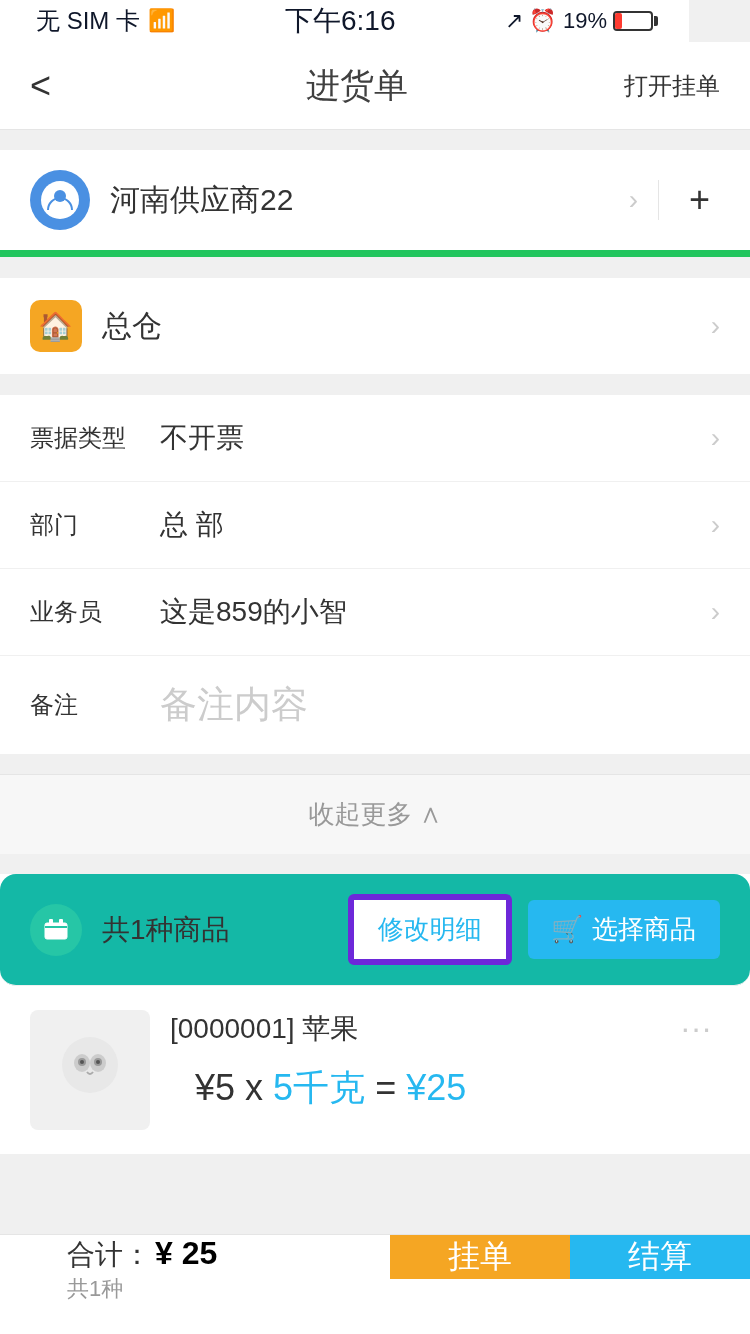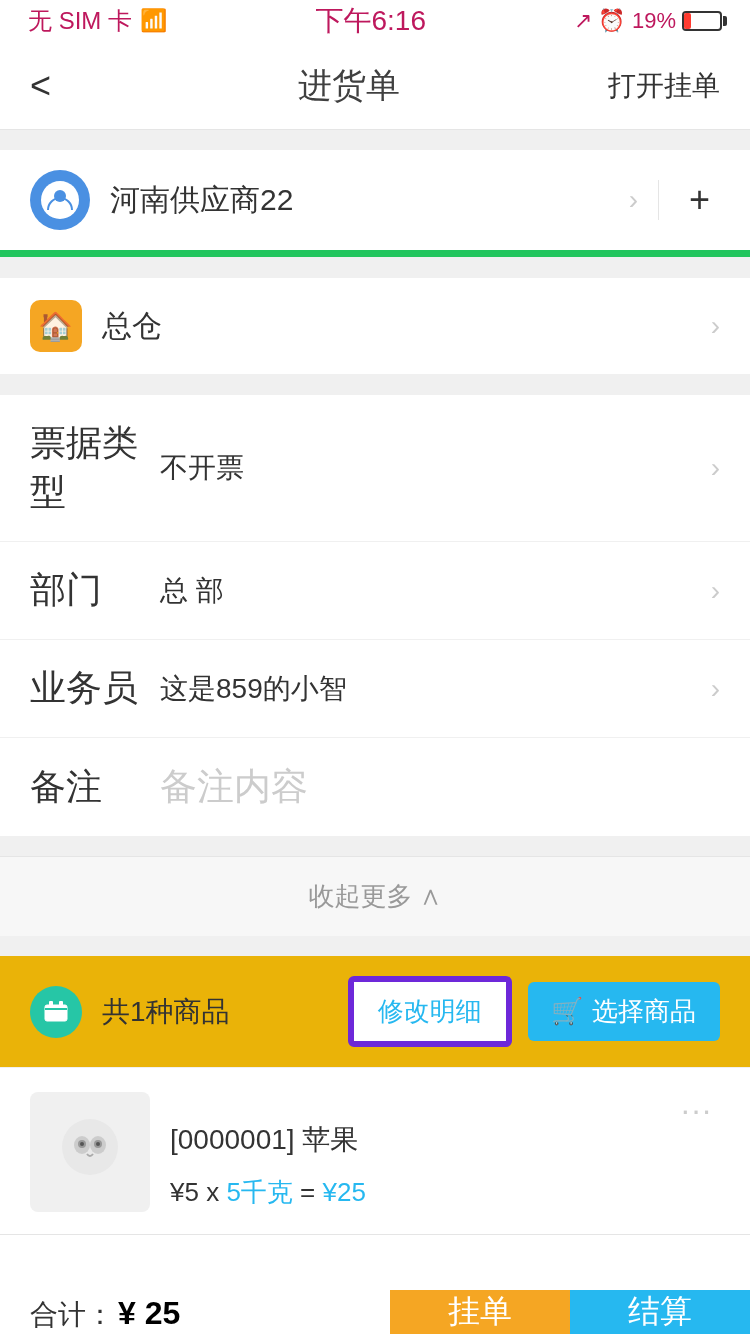--- a/index.html
+++ b/index.html
@@ -8,29 +8,29 @@
       font-family: -apple-system, "PingFang SC", "Helvetica Neue", sans-serif;
       background: #f0f0f0;
       width: 750px;
       min-height: 1334px;
       font-size: 28px;
       color: #333;
     }
 
     
     .status-bar {
-      width: 750px;
+      width: 689px;
       height: 42px;
       background: #fff;
       display: flex;
       align-items: center;
       justify-content: space-between;
-      padding: 0 28px;
+      padding: 0 36px;
       font-size: 24px;
-      color: #be185d;
+      color: #0f172a;
     }
     .status-left { display: flex; align-items: center; gap: 8px; }
     .status-center { font-weight: 500; font-size: 28px; }
     .status-right { display: flex; align-items: center; gap: 6px; font-size: 22px; }
     .battery-icon {
       width: 40px; height: 20px; border: 2px solid #333; border-radius: 4px;
       position: relative; display: inline-flex; align-items: center;
     }
     .battery-icon::after {
       content: ''; position: absolute; right: -7px; top: 50%; transform: translateY(-50%);
@@ -56,21 +56,21 @@
       color: #333;
       cursor: pointer;
       width: 60px;
     }
     .nav-title {
       font-size: 34px;
       font-weight: 500;
       color: #404040;
     }
     .nav-action {
-      font-size: 28px;
+      font-size: 24px;
       color: #333;
       cursor: pointer;
       text-align: right;
     }
 
     
     .section-gap {
       height: 20px;
       background: #f0f0f0;
     }
@@ -154,21 +154,21 @@
 
     
     .form-row {
       display: flex;
       align-items: center;
       padding: 24px 30px;
       background: #fff;
       border-top: 1px solid #f0f0f0;
     }
     .form-label {
-      font-size: 36px;
+      font-size: 24px;
       color: #333;
       width: 130px;
       flex-shrink: 0;
     }
     .form-value {
       flex: 1;
       font-size: 28px;
       color: #333;
     }
     .form-placeholder {
@@ -186,23 +186,24 @@
       color: #999;
       border-top: 1px solid #e5e5e5;
       margin-top: 20px;
     }
 
     
     .product-header {
       display: flex;
       align-items: center;
       padding: 20px 30px;
-      background: #eab308;
+      background: #14b8a6;
       margin-top: 20px;
       border-bottom: 1px solid #f0f0f0;
+      border-radius: 16px;
     }
     .product-icon {
       width: 52px; height: 52px; border-radius: 26px;
       background: #26c6a6;
       display: flex; align-items: center; justify-content: center;
       margin-right: 20px;
       font-size: 24px;
       color: #fff;
     }
     .product-count {
@@ -252,46 +253,47 @@
       font-size: 48px;
       color: #bbb;
     }
     .product-info {
       flex: 1;
     }
     .product-name {
       font-size: 28px;
       color: #333;
       margin-bottom: 16px;
-      margin-top: 29px;
     }
     .product-price {
-      font-size: 26px;
-      color: #333;
+      font-size: 36px;
+      color: #333;
+      margin-left: 25px;
     }
     .product-price .highlight {
       color: #26b8f0;
     }
     .product-menu {
       color: #ccc;
       font-size: 32px;
       cursor: pointer;
       padding: 0 8px;
     }
 
     
     .bottom-bar {
       position: fixed;
       bottom: 0;
       width: 750px;
       height: 100px;
       background: #fff;
       display: flex;
-      align-items: flex-end;
+      align-items: flex-start;
       border-top: 1px solid #e5e5e5;
+      padding-left: 37px;
     }
     .total-section {
       flex: 1;
       display: flex;
       flex-direction: column;
       justify-content: center;
       padding: 0 30px;
     }
     .total-label {
       font-size: 28px;
@@ -461,20 +463,21 @@
 </div>
 
 <div style="height:100px;"></div>
 
 <div class="bottom-bar">
   <div class="total-section">
     <div style="display:flex;align-items:baseline;gap:4px;">
       <span class="total-label">合计：</span>
       <span class="total-amount">¥ 25</span>
     </div>
+    <div class="total-count">共1种</div>
   </div>
   <div class="btn-hang">
     <span>挂单</span>
   </div>
   <div class="btn-checkout">
     <span>结算</span>
   </div>
 </div>
 
 </body></html>

